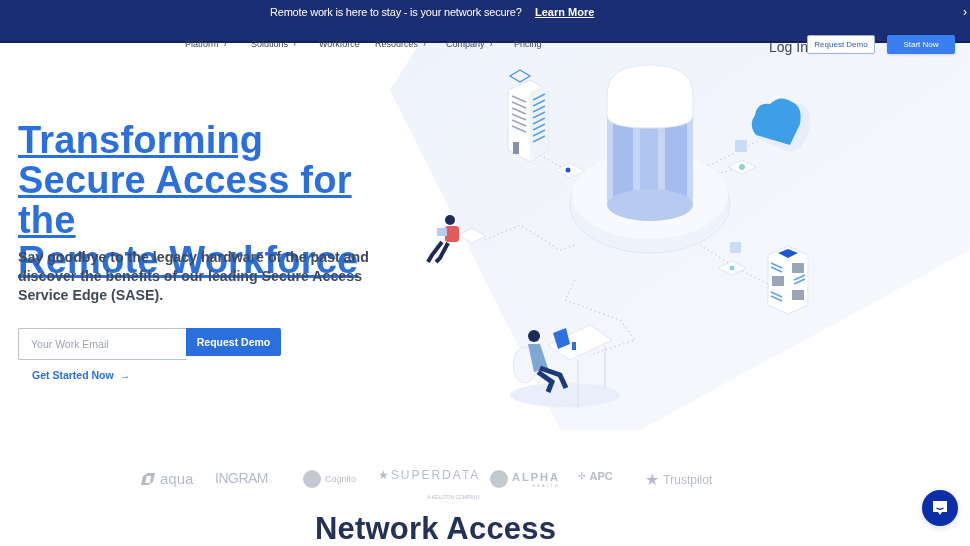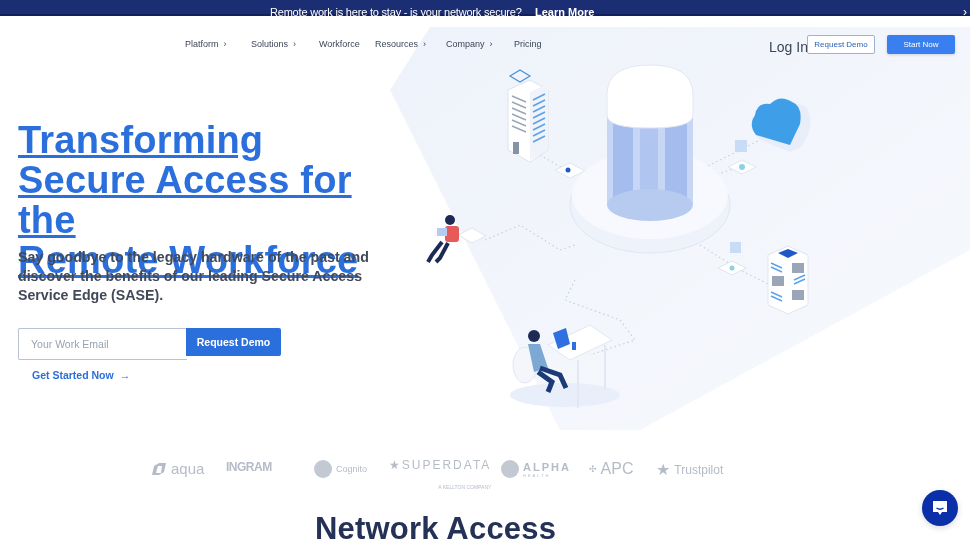--- a/index.html
+++ b/index.html
@@ -1,20 +1,20 @@
 <!DOCTYPE html>
 <html><head>
 <meta charset="utf-8">
 <style>
   * { box-sizing: border-box; margin: 0; padding: 0; }
   html, body { width: 970px; height: 546px; overflow: hidden; background: #ffffff; font-family: "Liberation Sans", sans-serif; }
   .page { position: relative; width: 970px; height: 546px; overflow: hidden; background: #fff; }
 
   
-  .banner { position: absolute; left: 0; top: 0; width: 970px; height: 16px; background: #1b2d73; border-bottom: 2px solid #13215a; color: #fff; font-size: 11px; }
+  .banner { position: absolute; left: 0; top: 0; width: 970px; height: 43px; background: #1b2d73; border-bottom: 2px solid #13215a; color: #fff; font-size: 11px; }
   .banner-text { position: absolute; left: 270px; top: 6px; letter-spacing: -0.2px; }
   .banner-link { position: absolute; left: 516px; top: 6px; font-weight: bold; text-decoration: underline; color: #fff; padding-left: 19px; }
   .banner-close { position: absolute; left: 963px; top: 5px; font-size: 12px; color: #fff; }
 
   
   .nav { position: absolute; left: 0; top: 27px; width: 970px; height: 36px; }
   .nav-item { position: absolute; top: 12px; font-size: 9px; color: #3d4657; display: flex; align-items: center; gap: 5px; }
   .nav-chevron { font-size: 9px; color: #3d4657; }
   .nav-login { position: absolute; left: 769px; top: 12px; font-size: 14px; color: #3d4657; }
   .btn-outline { position: absolute; left: 807px; top: 8px; width: 68px; height: 19px; border: 1px solid #9bb4d6; border-radius: 2px; font-size: 8px; color: #2c5fb4; display: flex; align-items: center; justify-content: center; background: #fff; }
@@ -28,21 +28,21 @@
   .hero-sub { position: absolute; left: 18px; top: 248px; width: 380px; font-size: 14.2px; font-weight: bold; color: #424a5a; line-height: 19px; }
   .email-input { position: absolute; left: 18px; top: 328px; width: 169px; height: 32px; border: 1px solid #b9c3d2; border-right: none; border-radius: 2px 0 0 2px; padding-left: 12px; font-size: 10.5px; color: #9aa3b0; font-family: "Liberation Sans", sans-serif; background: #fff; outline: none; }
   .email-input::placeholder { color: #9aa3b0; }
   .hero-btn { position: absolute; left: 186px; top: 328px; width: 95px; height: 28px; background: #2a6fdb; color: #fff; border-radius: 0 2px 2px 0; font-size: 10.5px; font-weight: bold; display: flex; align-items: center; justify-content: center; }
   .get-started { position: absolute; left: 32px; top: 369px; font-size: 10.5px; font-weight: bold; color: #2a6fdb; display: flex; gap: 6px; align-items: center; }
 
   
   .illus { position: absolute; left: 380px; top: 60px; width: 460px; height: 370px; }
 
   
-  .logos { position: absolute; left: 0; top: 456px; width: 818px; height: 28px; margin-left: 11px; }
+  .logos { position: absolute; left: 0; top: 466px; width: 818px; height: 28px; }
   .logo { position: absolute; top: 4px; color: #b5bcc8; display: flex; align-items: center; gap: 4px; }
 
   .section-title { position: absolute; left: 315px; top: 511px; font-size: 31px; font-weight: bold; color: #253257; letter-spacing: 0.2px; }
 
   .chat-btn { position: absolute; left: 922px; top: 490px; width: 36px; height: 36px; border-radius: 50%; background: #0a2fa8; display: flex; align-items: center; justify-content: center; box-shadow: 0 2px 6px rgba(0,0,0,0.15); }
 </style>
 </head>
 <body>
 
 <div class="page">
@@ -202,41 +202,41 @@
     </g>
   </svg>
 
   <div class="logos">
     <div class="logo" style="left:140px">
       <svg width="16" height="14" viewBox="0 0 16 14">
           <path d="M1,13 L3,4 L8,1 L15,1 L13,10 L8,13 Z M5,11 L10,11 L11,4 L7,4 Z" fill="#b5bcc8"></path>
         </svg>
       <span style="font-size:15px">aqua</span>
     </div>
-    <div class="logo" style="left:215px;font-weight:bold;font-size:12px;letter-spacing:-0.5px">
+    <div class="logo" style="left:215px;font-weight:normal;font-size:14px;letter-spacing:-0.5px">
       <span>INGRAM</span>
     </div>
     <div class="logo" style="left:303px">
       <span style="display:inline-block;width:18px;height:18px;border-radius:50%;background:#c3c9d3"></span>
       <span style="font-size:9px">Cognito</span>
     </div>
     <div class="logo" style="left:378px;flex-direction:column;gap:12px;align-items:flex-start;top:2px">
       <span style="font-size:12px;letter-spacing:2px"><span>★</span><span>SUPERDATA</span></span>
       <span style="font-size:5px;align-self:flex-end">A KELLTON COMPANY</span>
     </div>
     <div class="logo" style="left:490px">
       <span style="display:inline-block;width:18px;height:18px;border-radius:50%;background:#c3c9d3"></span>
-      <span style="display:flex;flex-direction:column;align-items:flex-start">
+      <span style="display:flex;flex-direction:column;align-items:flex-end">
         <span style="font-size:11px;font-weight:bold;letter-spacing:2px">ALPHA</span>
         <span style="font-size:4px;letter-spacing:2px">HEALTH</span>
       </span>
     </div>
     <div class="logo" style="left:578px">
       <span style="font-size:9px">✣</span>
-      <span style="font-size:16px;font-weight:normal">APC</span>
+      <span style="font-size:11px;font-weight:bold">APC</span>
     </div>
     <div class="logo" style="left:645px">
       <span style="font-size:16px">★</span>
       <span style="font-size:12px">Trustpilot</span>
     </div>
   </div>
 
   <h2 class="section-title">Network Access</h2>
 
   <div class="chat-btn">

